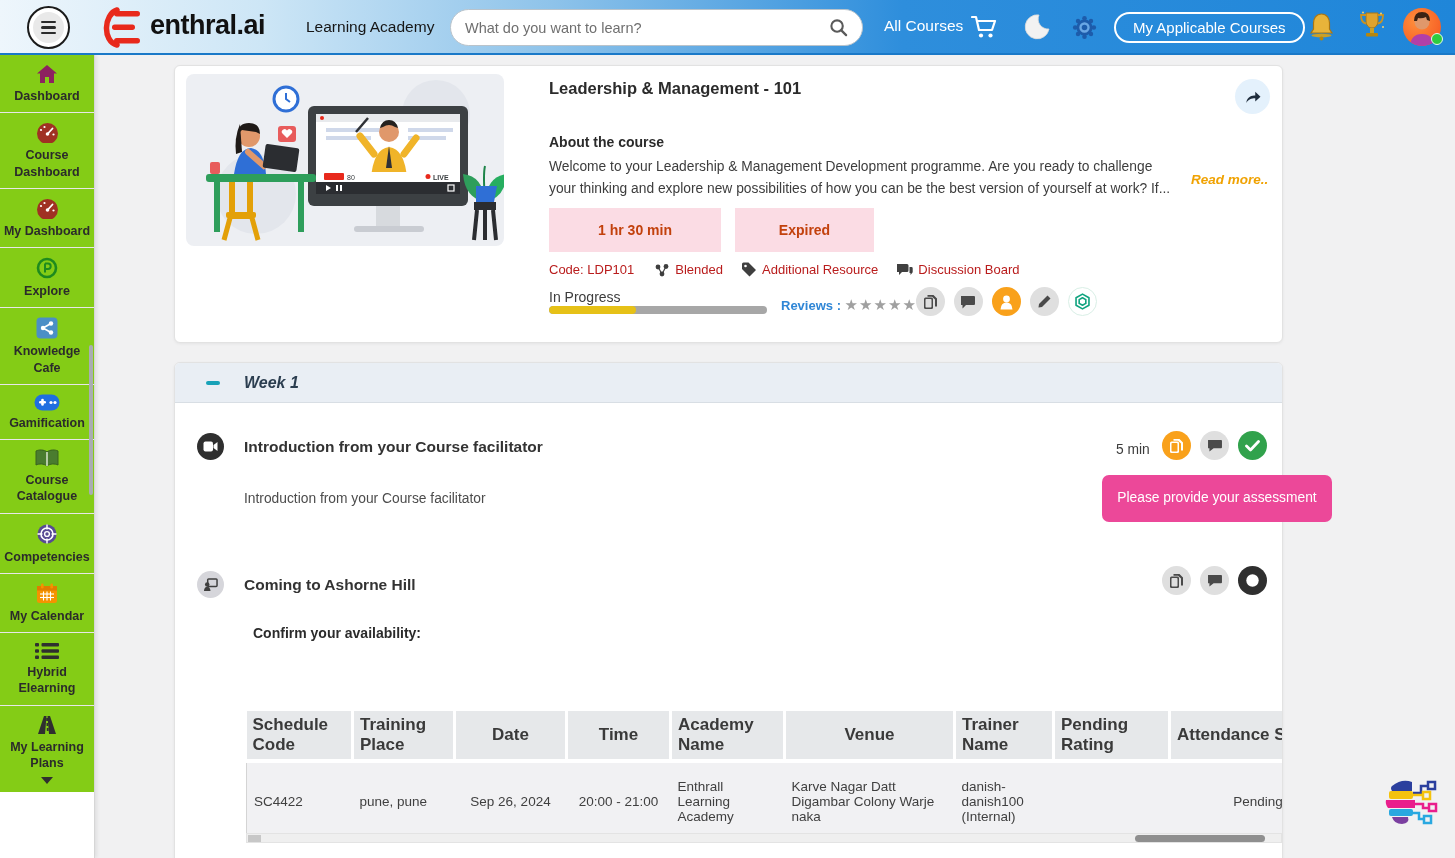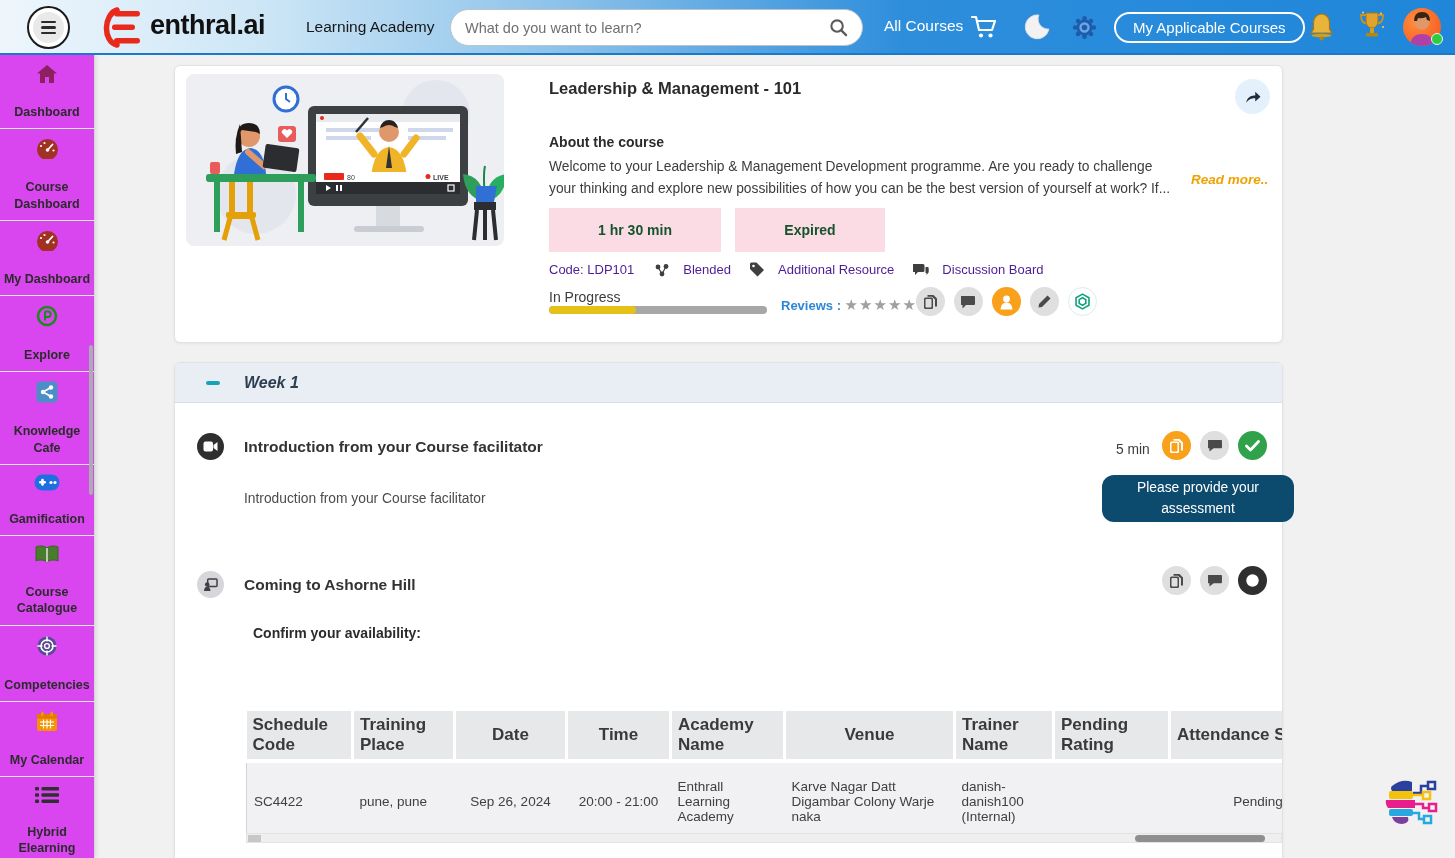--- a/index.html
+++ b/index.html
@@ -24,65 +24,65 @@
   .pill-btn { position:absolute; left:1114px; top:12px; height:31px; padding:0 17px; border:2px solid #fff; border-radius:16px;
     background:transparent; color:#fff; font-size:15px; font-family:inherit; cursor:pointer; display:flex; align-items:center; }
   .avatar { position:absolute; left:1403px; top:8px; width:38px; height:38px; border-radius:50%;
     background:radial-gradient(circle at 35% 35%, #ff8f3c, #f4511e); overflow:hidden; cursor:pointer; }
   .status-dot { position:absolute; left:1431px; top:33px; width:12px; height:12px; border-radius:50%; background:#2ecc40; border:1px solid #e9f9ec; }
 
   
   .sidebar { position:absolute; top:55px; left:0; width:95px; bottom:0; background:#fff;
     border-right:1px solid #d6d6d6; box-shadow:2px 0 4px rgba(0,0,0,.08); z-index:40; }
   .side-item { width:100%; border-bottom:1px solid #e7e7e7; padding:9px 3px 8px; display:flex; flex-direction:column;
-    align-items:center; gap:20px; cursor:pointer; background:#d946ef; }
+    align-items:center; gap:4px; cursor:pointer; background:#84cc16; }
   .side-item .lbl { font-size:12.5px; font-weight:bold; color:#2b2b2b; text-align:center; line-height:1.3; }
   .side-scroll { position:absolute; right:1px; top:290px; width:4px; height:150px; background:#a9adb1; border-radius:2px; }
   .caret-down { width:0; height:0; border-left:6px solid transparent; border-right:6px solid transparent; border-top:7px solid #2f2f2f; margin-top:2px; }
 
   
   .main { position:absolute; left:95px; top:55px; right:0; bottom:0; overflow:hidden; }
   .card { position:absolute; background:#fff; border:1px solid #e2e2e2; border-radius:6px; box-shadow:0 1px 3px rgba(0,0,0,.06); }
   .course-card { left:79px; top:10px; width:1109px; height:278px; }
   .week-card { left:79px; top:307px; width:1109px; height:540px; }
 
   .thumb { position:absolute; left:11px; top:8px; width:318px; height:172px; border-radius:8px; overflow:hidden; }
   .course-title { position:absolute; left:374px; top:13px; font-size:16.5px; font-weight:600; color:#2b2b2b; }
   .share-circle { position:absolute; right:12px; top:13px; width:35px; height:35px; border-radius:50%; background:#e4f1fc;
     display:flex; align-items:center; justify-content:center; cursor:pointer; }
   .about-h { position:absolute; left:374px; top:68px; font-size:14px; font-weight:bold; color:#2b2b2b; }
   .about-d { position:absolute; left:374px; top:90px; width:622px; font-size:13.8px; line-height:1.6; color:#3d3d3d; }
   .read-more { position:absolute; left:1016px; top:106px; font-size:13.5px; font-weight:bold; font-style:italic; color:#f0a202; cursor:pointer; }
   .badge { position:absolute; top:142px; height:44px; background:#fbdce4; display:flex; align-items:center; justify-content:center;
-    font-size:14px; font-weight:bold; color:#14532d; }
+    font-size:14px; font-weight:bold; color:#c2410c; }
   .badge.b1 { left:374px; width:172px; }
-  .badge.b2 { left:560px; width:150px; }
-  .meta-row { position:absolute; left:374px; top:196px; display:flex; align-items:center; gap:8px; font-size:13px; color:#4c1d95; }
-  .meta-item { display:flex; align-items:center; gap:13px; }
+  .badge.b2 { left:560px; width:139px; }
+  .meta-row { position:absolute; left:374px; top:196px; display:flex; align-items:center; gap:8px; font-size:13px; color:#b91c1c; }
+  .meta-item { display:flex; align-items:center; gap:5px; }
   .progress-label { position:absolute; left:374px; top:223px; font-size:14px; color:#3c3c3c; }
   .progress-track { position:absolute; left:374px; top:240px; width:218px; height:8px; border-radius:4px; background:#a7a7a7; overflow:hidden; }
   .progress-fill { height:100%; background:#e6c117; border-radius:4px; }
   .reviews { position:absolute; left:606px; top:230px; font-size:13px; font-weight:bold; color:#2f86d6; }
   .stars { color:#a0a0a0; font-size:15px; letter-spacing:1px; font-weight:normal; }
   .circle-ic { width:29px; height:29px; border-radius:50%; display:flex; align-items:center; justify-content:center; cursor:pointer; }
   .c-gray { background:#dfdfdf; } .c-orange { background:#f9a11b; } .c-green { background:#31a24c; }
   .c-dark { background:#2f2f2f; } .c-white { background:#fff; border:1px solid #d9efe6; }
   .action-row { position:absolute; left:741px; top:221px; display:flex; gap:9px; }
 
   
   .week-header { height:40px; background:#e9eef4; border-bottom:1px solid #d8dee4; border-radius:5px 5px 0 0;
     display:flex; align-items:center; padding-left:31px; gap:24px; cursor:pointer;font-style:italic; }
   .minus-ic { width:14px; height:4px; background:#18a2b8; border-radius:2px; }
   .week-title { font-size:16px; font-weight:bold; color:#2c3e50; }
   .item-icon { position:absolute; width:27px; height:27px; border-radius:50%; display:flex; align-items:center; justify-content:center; }
   .wi-title { position:absolute; left:69px; font-size:15.5px; font-weight:600; color:#333; }
   .wi-sub { position:absolute; left:69px; font-size:13.8px; color:#4c4c4c; }
   .wi-dur { position:absolute; left:941px; top:79px; font-size:13.8px; color:#3b3b3b; }
   .wi-icons { position:absolute; display:flex; gap:9px; }
-  .assess-btn { position:absolute; left:927px; top:112px; width:192px; height:47px; background:#0c4a6e; border:none; border-radius:12px;
+  .assess-btn { position:absolute; left:927px; top:112px; width:230px; height:47px; background:#ec4899; border:none; border-radius:7px;
     color:#fff; font-size:13.8px; font-family:inherit; line-height:1.5; cursor:pointer; }
   .confirm { position:absolute; left:78px; top:262px; font-size:14px; font-weight:bold; color:#2b2b2b; }
 
   
   .tbl-wrap { position:absolute; left:71px; top:348px; width:1036px; overflow:hidden; }
   table { border-collapse:collapse; table-layout:fixed; width:1100px; }
   th { background:#e6e8ea; border-right:3px solid #fff; border-bottom:4px solid #fff; height:40px;
     font-size:17px; color:#3a3a3a; padding:4px 6px; text-align:left; vertical-align:middle; }
   td { background:#f1f1f3; height:78px; font-size:13.5px; color:#404040; padding:6px 7px; vertical-align:middle; }
   th.cen, td.cen { text-align:center; }

